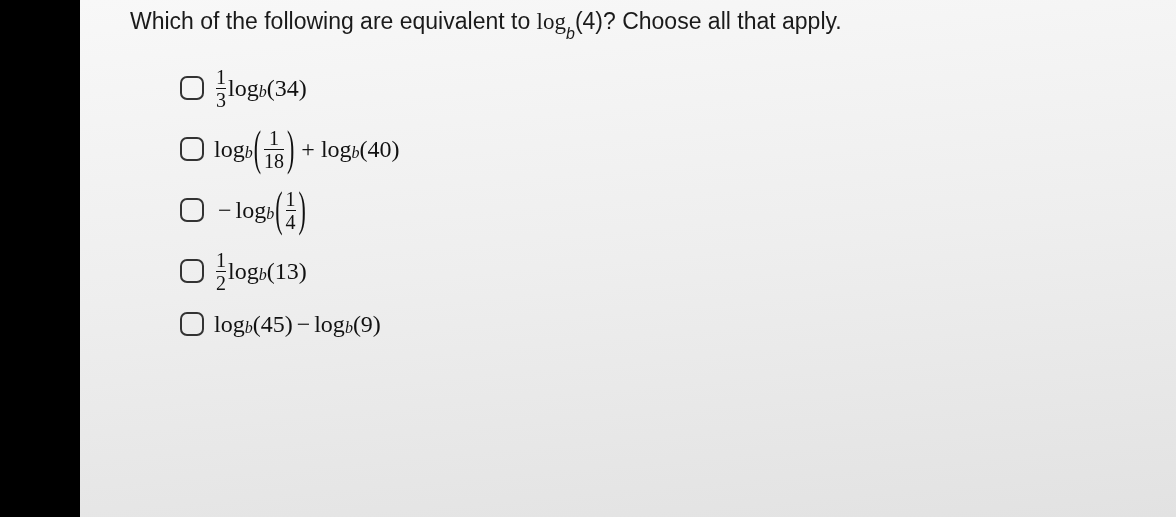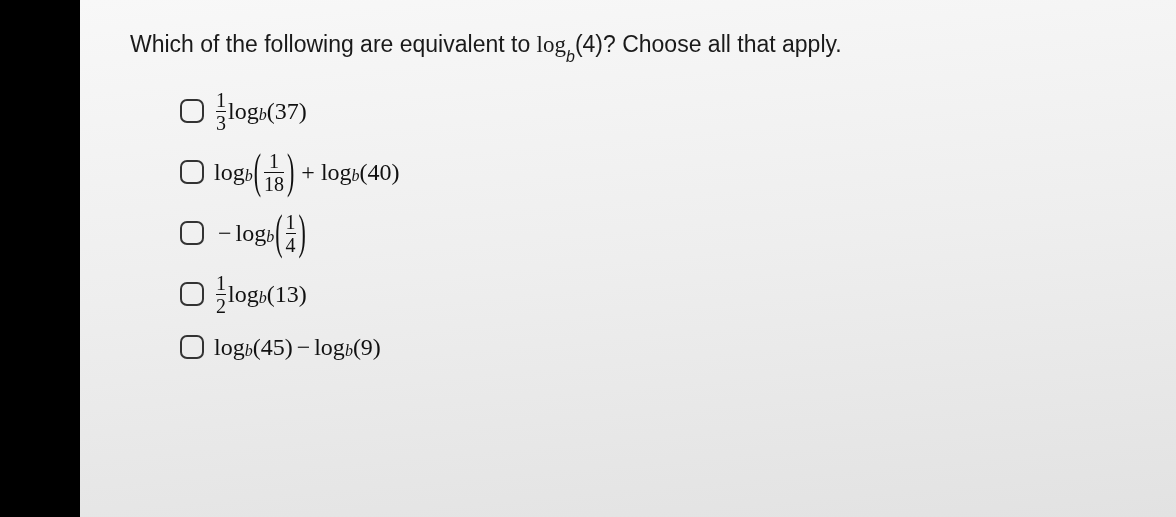--- a/index.html
+++ b/index.html
@@ -12,21 +12,21 @@
     }
     .black-bar {
       width: 80px;
       height: 517px;
       background: #000;
       flex-shrink: 0;
     }
     .content {
       flex: 1;
       background: linear-gradient(175deg, #f8f8f8 0%, #eeeeee 50%, #e2e2e2 100%);
-      padding: 31px 50px;
+      padding: 8px 50px;
       color: #222;
     }
     .question {
       font-size: 23px;
       font-weight: 400;
       margin-bottom: 28px;
       color: #1a1a1a;
     }
     .options {
       padding-left: 50px;
@@ -105,21 +105,21 @@
 
     <div class="option">
       <span class="checkbox"></span>
       <span class="math">
         <span class="frac">
           <span class="num">1</span>
           <span class="den">3</span>
         </span>
           <span class="log">log</span>
           <span class="sub">b</span>
-          <span>(37)</span>
+          <span>(34)</span>
       </span>
     </div>
 
     <div class="option">
       <span class="checkbox"></span>
       <span class="math">
         <span class="log">log</span>
           <span class="sub">b</span>
           <span class="lparen">(</span>
           <span class="frac">

